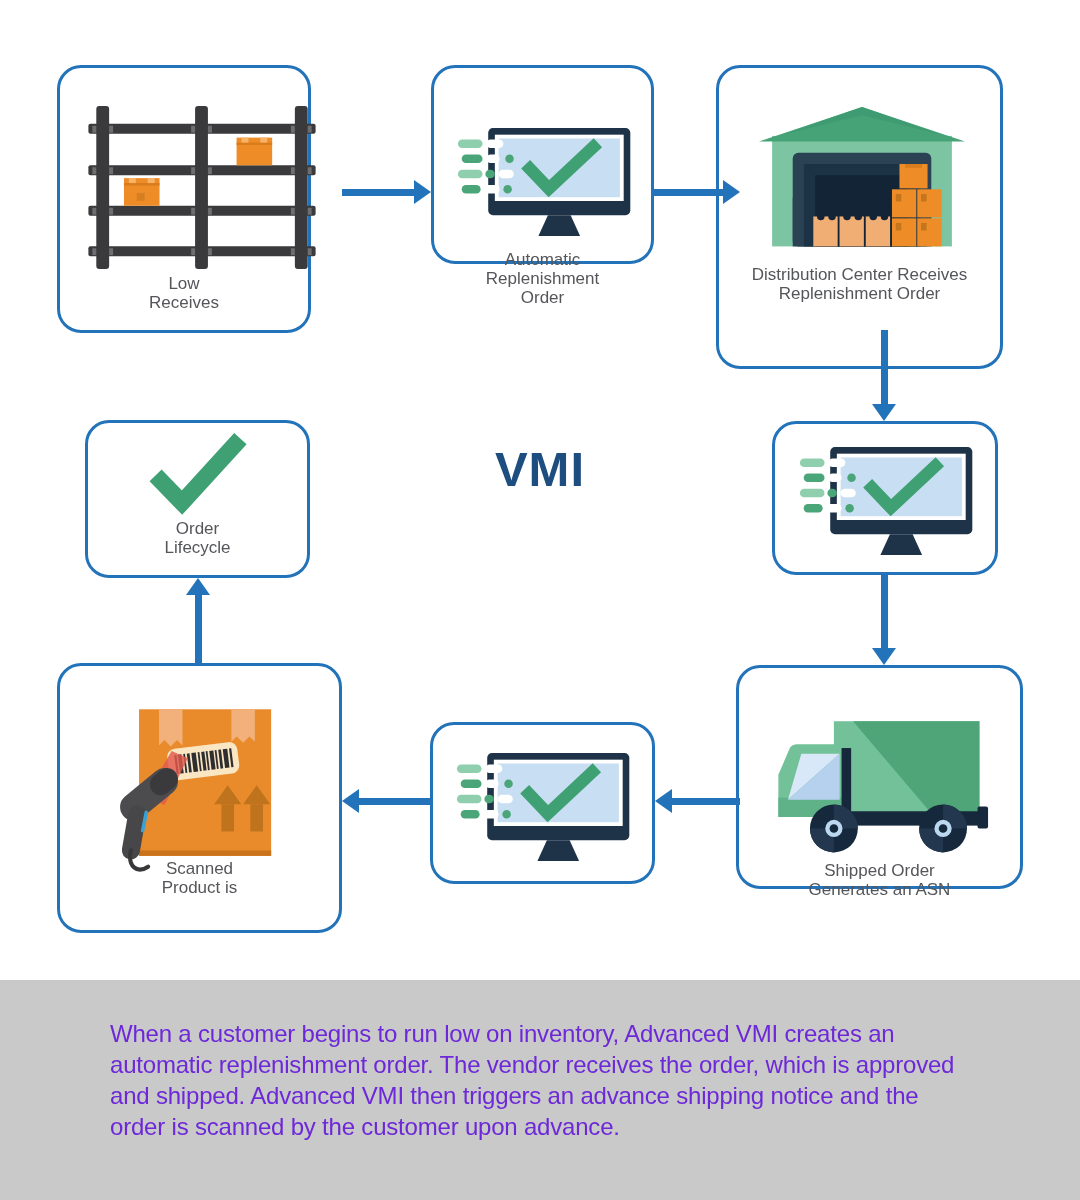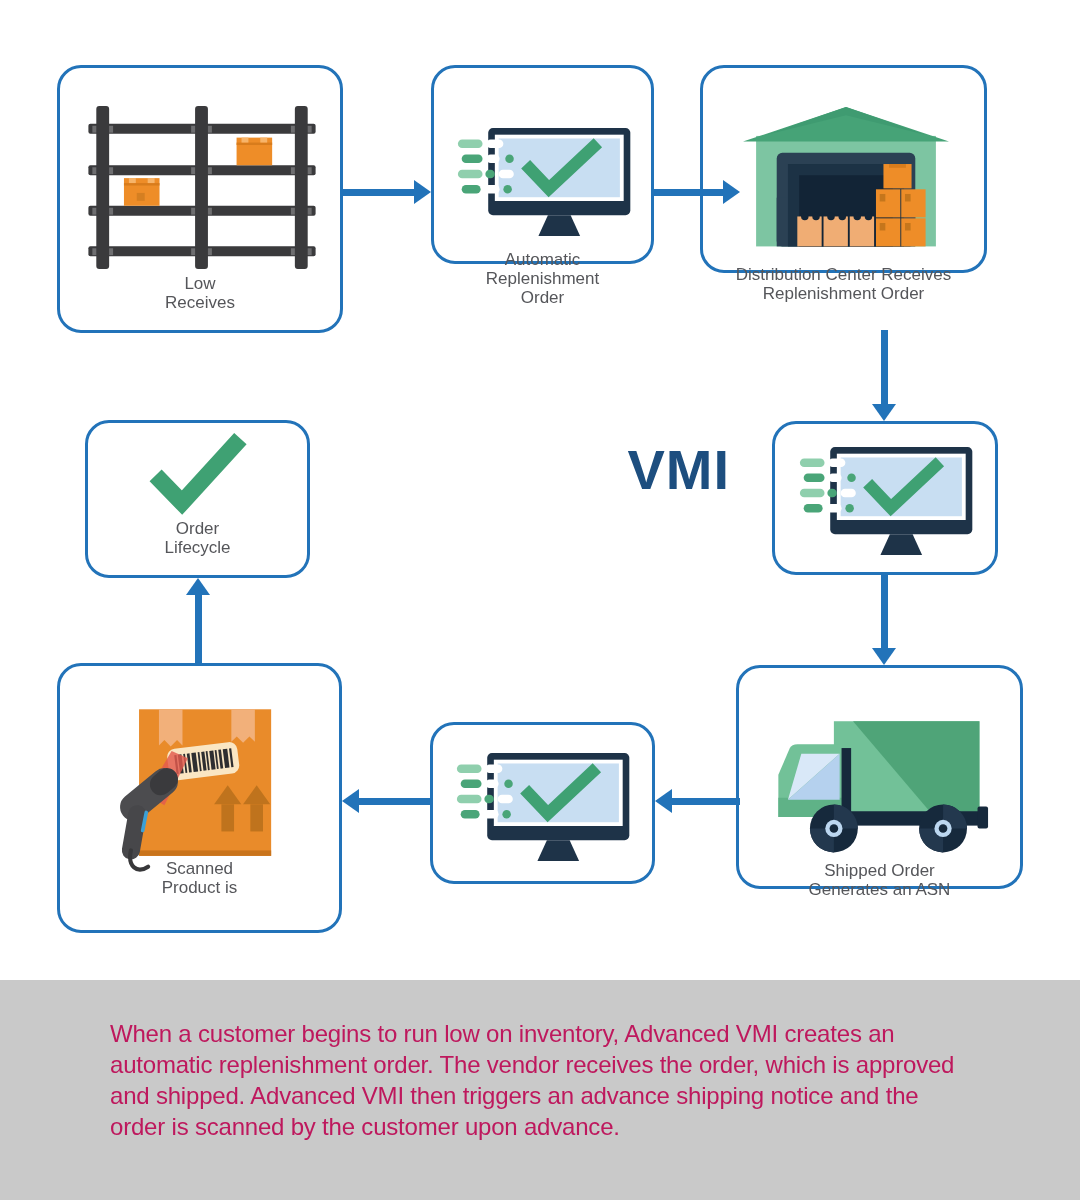--- a/index.html
+++ b/index.html
@@ -10,46 +10,46 @@
   }
   *{margin:0;padding:0;box-sizing:border-box}
   html,body{width:1080px;height:1200px;background:#fff;font-family:"Liberation Sans",sans-serif}
   #canvas{position:relative;width:1080px;height:1200px;overflow:hidden;background:#ffffff}
 
   .node{position:absolute;border:3px solid var(--blue);border-radius:24px;background:#fff}
   .node .icon{position:absolute}
   .node .label{position:absolute;left:0;width:100%;text-align:center;color:var(--label-gray);
                font-size:17px;line-height:19px}
 
-  .title{position:absolute;left:350px;top:440px;width:380px;text-align:right;
-         color:var(--navy);font-weight:700;font-size:56px;line-height:59px;letter-spacing:1px}
+  .title{position:absolute;left:350px;top:440px;width:380px;text-align:center;
+         color:var(--navy);font-weight:700;font-size:49px;line-height:59px;letter-spacing:1px}
 
   .band{position:absolute;left:0;top:980px;width:1080px;height:220px;background:#c9c9c9}
-  .band .para{position:absolute;left:110px;top:38px;color:#be185d;font-size:24px;
+  .band .para{position:absolute;left:110px;top:38px;color:#6d28d9;font-size:24px;
               line-height:31px;letter-spacing:-0.2px}
   .band .para div{white-space:nowrap}
 
   .arrow{position:absolute}
   .arrow .shaft{position:absolute;background:var(--blue)}
   .arrow .head{position:absolute;width:0;height:0}
   .arrow.right .shaft{left:0;right:15px;top:8.5px;height:7px}
   .arrow.right .head{right:0;top:0;border-top:12px solid transparent;border-bottom:12px solid transparent;border-left:17px solid var(--blue)}
   .arrow.left .shaft{right:0;left:15px;top:8.5px;height:7px}
   .arrow.left .head{left:0;top:0;border-top:12px solid transparent;border-bottom:12px solid transparent;border-right:17px solid var(--blue)}
   .arrow.down .shaft{top:0;bottom:15px;left:8.5px;width:7px}
   .arrow.down .head{bottom:0;left:0;border-left:12px solid transparent;border-right:12px solid transparent;border-top:17px solid var(--blue)}
   .arrow.up .shaft{bottom:0;top:15px;left:8.5px;width:7px}
   .arrow.up .head{top:0;left:0;border-left:12px solid transparent;border-right:12px solid transparent;border-bottom:17px solid var(--blue)}
 </style>
 </head>
 <body>
 
 <div id="canvas">
 
-  <div class="node" style="left:57px;top:65px;width:286px;height:268px">
+  <div class="node" style="left:57px;top:65px;width:254px;height:268px">
     <svg class="icon" style="left:28px;top:38px;width:228px;height:163px" viewBox="0 0 230 165">
       <rect x="0" y="18" width="230" height="10" rx="2" fill="#3a3a3c"></rect>
       <rect x="0" y="60" width="230" height="10" rx="2" fill="#3a3a3c"></rect>
       <rect x="0" y="101" width="230" height="10" rx="2" fill="#3a3a3c"></rect>
       <rect x="0" y="142" width="230" height="10" rx="2" fill="#3a3a3c"></rect>
       <rect x="4" y="20" width="21" height="7" fill="#6e6e70"></rect>
         <rect x="104" y="20" width="21" height="7" fill="#6e6e70"></rect>
         <rect x="205" y="20" width="21" height="7" fill="#6e6e70"></rect>
       <rect x="4" y="62" width="21" height="7" fill="#6e6e70"></rect>
         <rect x="104" y="62" width="21" height="7" fill="#6e6e70"></rect>
@@ -98,21 +98,21 @@
       <rect x="30" y="62" width="16" height="9" rx="4.5" fill="#ffffff"></rect>
       <rect x="50" y="62" width="9" height="9" rx="4.5" fill="#4aa578"></rect>
     </svg>
     <div class="label" style="top:182px">
       <div>Automatic</div>
       <div>Replenishment</div>
       <div>Order</div>
     </div>
   </div>
 
-  <div class="node" style="left:700px;top:65px;width:287px;height:208px">
+  <div class="node" style="left:716px;top:65px;width:287px;height:304px">
     <svg class="icon" style="left:40px;top:36px;width:206px;height:150px" viewBox="0 0 220 160">
       <rect x="14" y="34" width="192" height="118" fill="#7dc5a2"></rect>
       <polygon points="0,40 110,3 220,40" fill="#46a377"></polygon>
       <polygon points="24,33 110,3 196,33 110,12" fill="#3f9b71"></polygon>
       <rect x="36" y="52" width="148" height="100" rx="6" fill="#2b4154"></rect>
       <rect x="36" y="100" width="148" height="52" fill="#2b4154"></rect>
       <rect x="48" y="64" width="124" height="88" fill="#1c3245"></rect>
       <rect x="60" y="76" width="100" height="76" fill="#122436"></rect>
       <rect x="58" y="120" width="26" height="32" fill="#f0ad74"></rect>
       <rect x="86" y="120" width="26" height="32" fill="#f0ad74"></rect>

